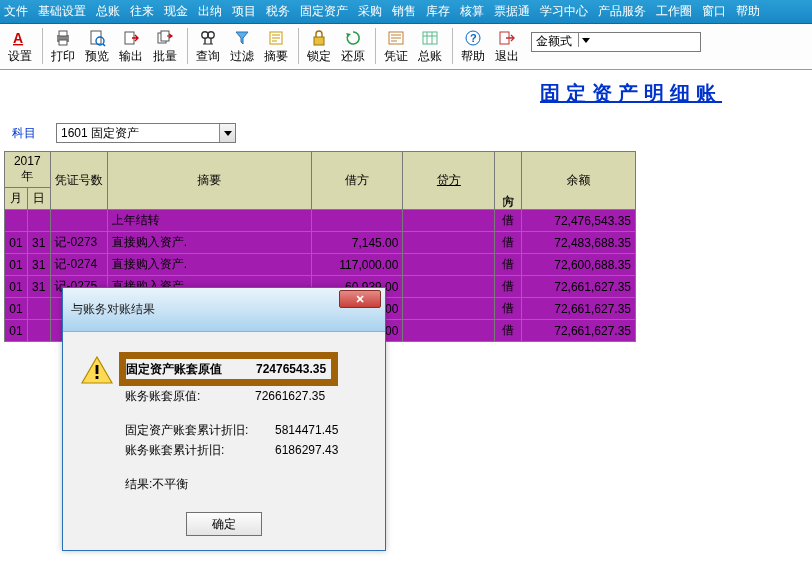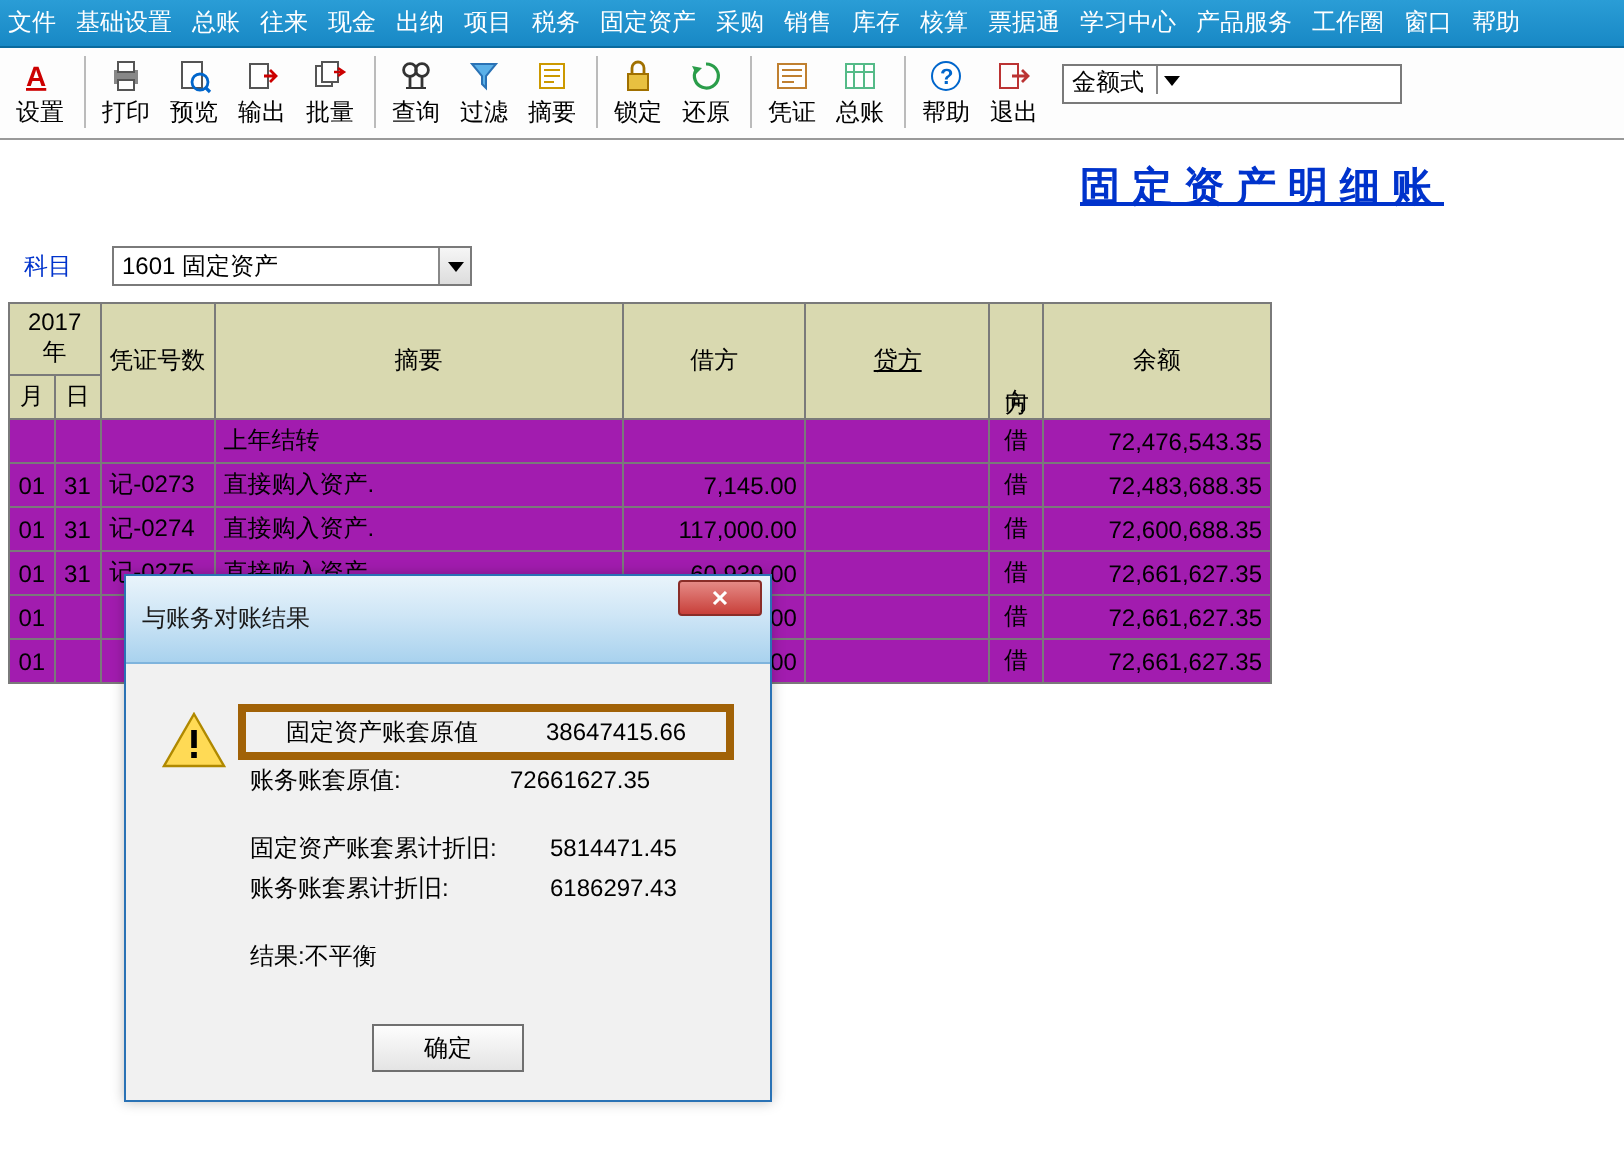--- a/index.html
+++ b/index.html
@@ -169,23 +169,24 @@
     margin-right: 12px;
     margin-top: 4px;
     position: relative;
   }
   .dialog .warn svg { width: 32px; height: 28px; }
   .dialog .msg { color: #000; line-height: 20px; font-size: 12px; white-space: nowrap; }
   .dialog .msg .row { display: flex; }
   .dialog .msg .k { width: 120px; }
   .dialog .msg .v { margin-left: 10px; }
   .dialog .msg .hl {
-    border: 4px solid #a16207;
-    padding: 0 20px;
+    border: 7px solid #a16207;
+    padding: 0 0;
     margin-left: -6px;
+    font-weight: bold;
   }
   .dialog .btnrow {
     position: absolute;
     bottom: 14px; left: 0; right: 0;
     display: flex; justify-content: center;
   }
   .dialog .okbtn {
     width: 76px; height: 24px;
     border: 1px solid #707070;
     background: linear-gradient(#fdfdfd,#e4e4e4);
@@ -479,21 +480,21 @@
     <div class="warn">
       <svg viewBox="0 0 32 28">
           <polygon points="16,1 31,27 1,27" fill="#ffda55" stroke="#b08900" stroke-width="1.2"></polygon>
           <rect x="14.6" y="9" width="2.8" height="9" fill="#000"></rect>
           <rect x="14.6" y="20" width="2.8" height="3" fill="#000"></rect>
         </svg>
     </div>
     <div class="msg">
       <div class="row hl">
         <span class="k">固定资产账套原值</span>
-        <span class="v">38647415.66</span>
+        <span class="v">72476543.35</span>
       </div>
       <div class="row">
         <span class="k">账务账套原值:</span>
         <span class="v">72661627.35</span>
       </div>
       <div style="height:14px"></div>
       <div class="row">
         <span class="k" style="width:140px">固定资产账套累计折旧:</span>
         <span class="v">5814471.45</span>
       </div>

